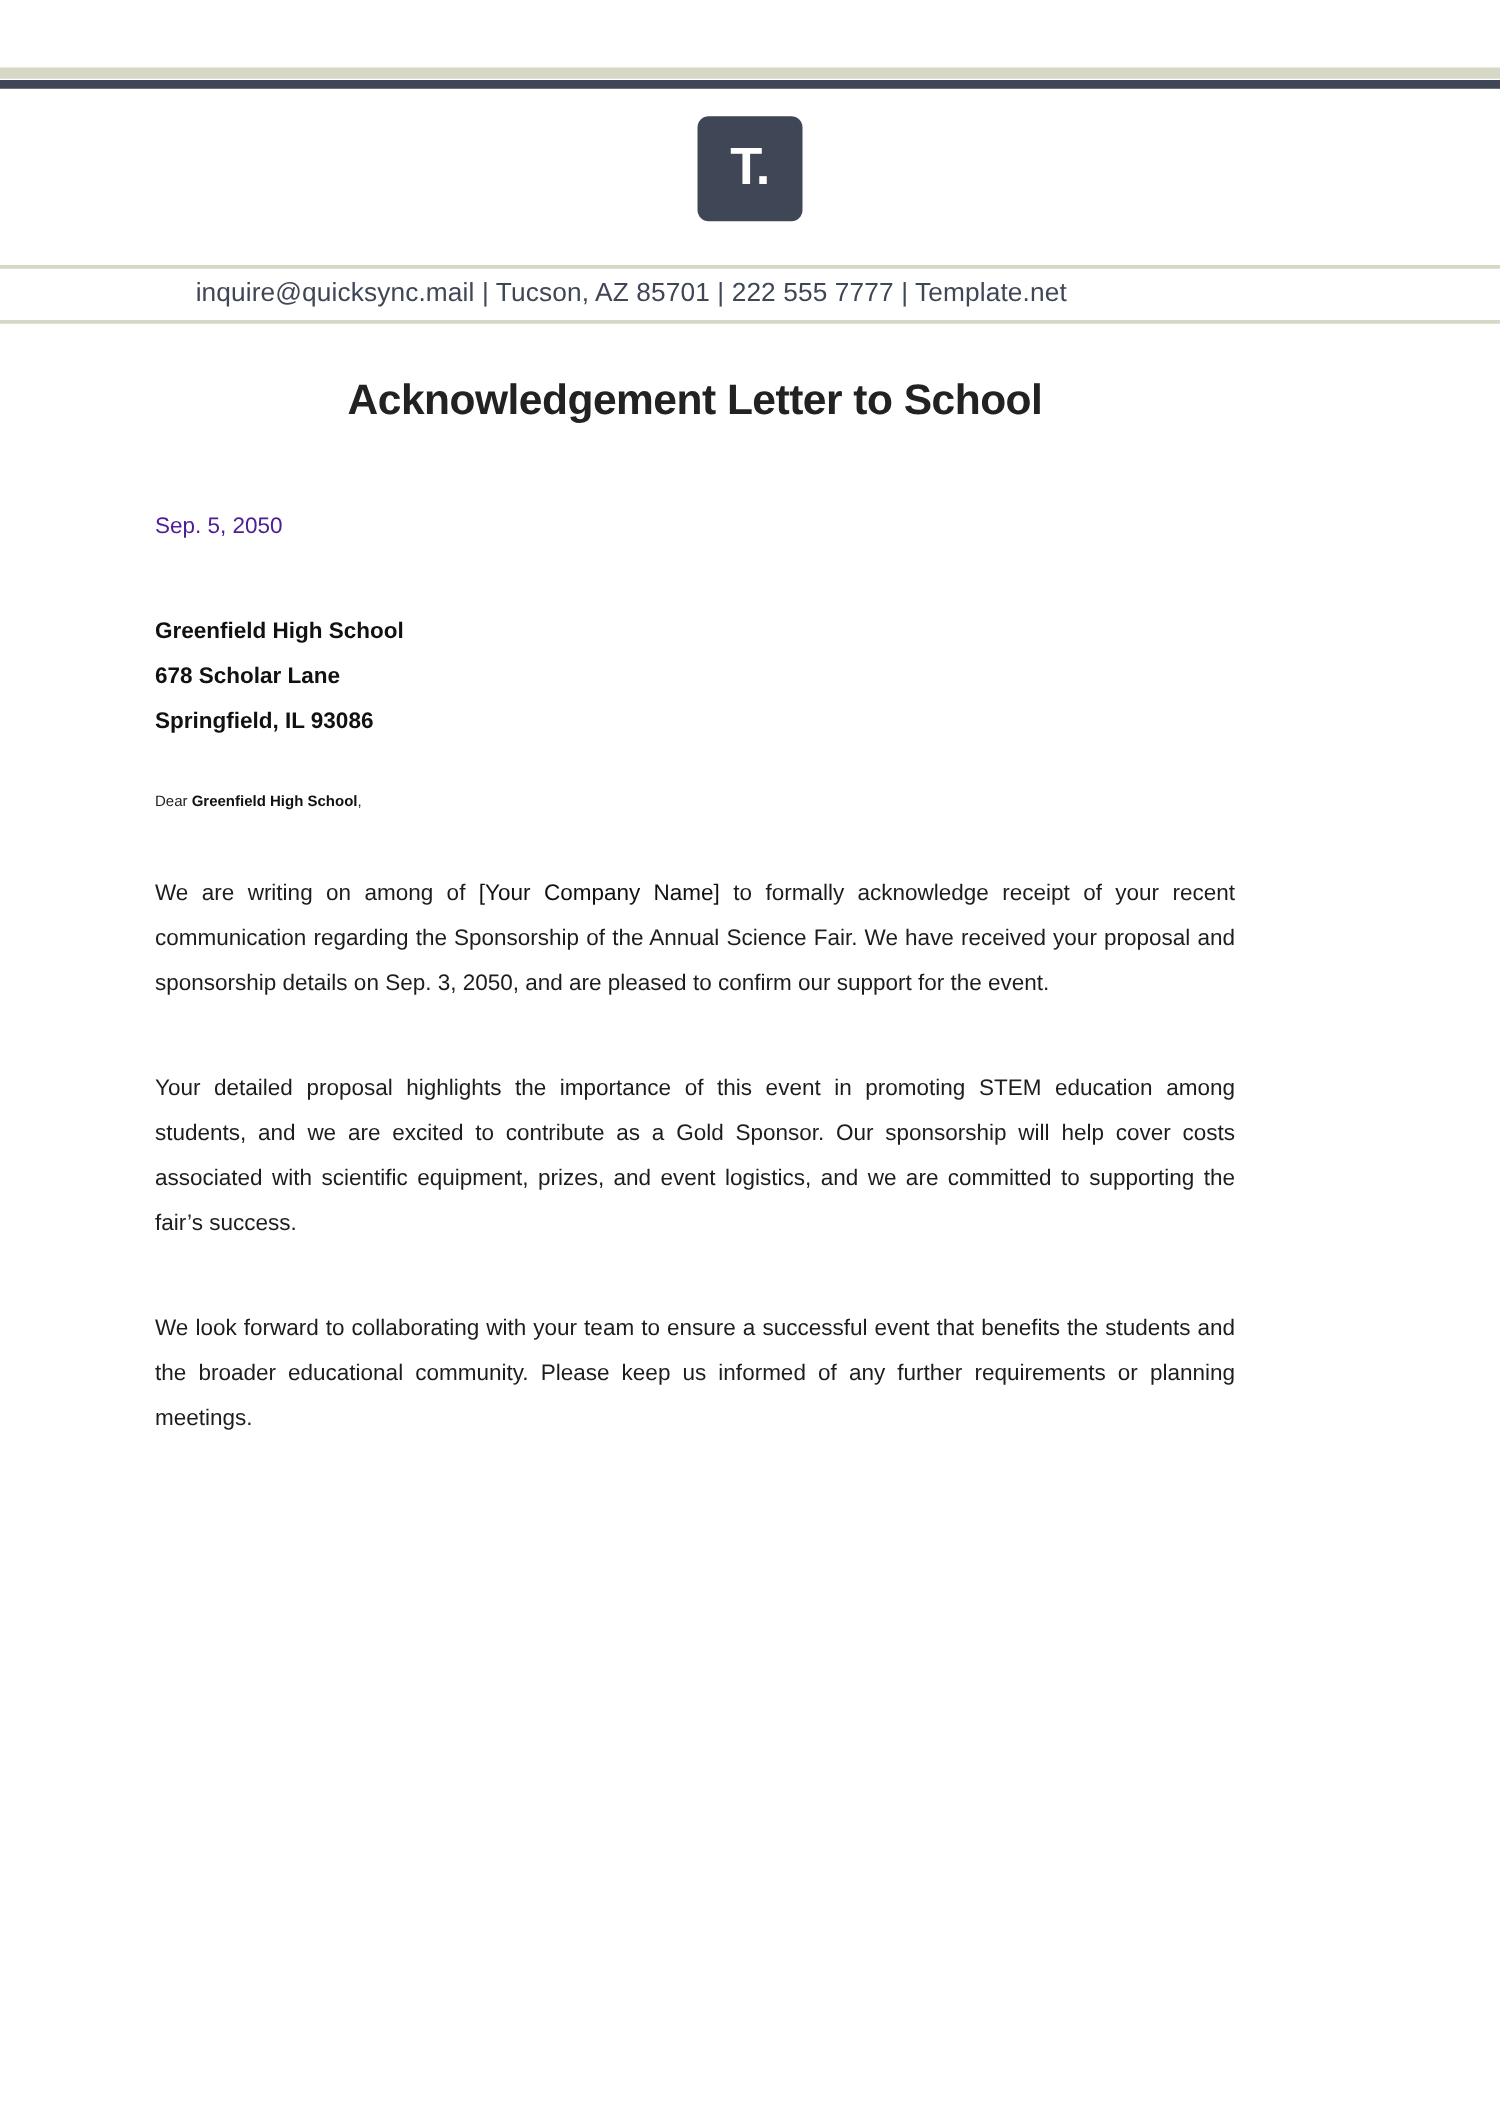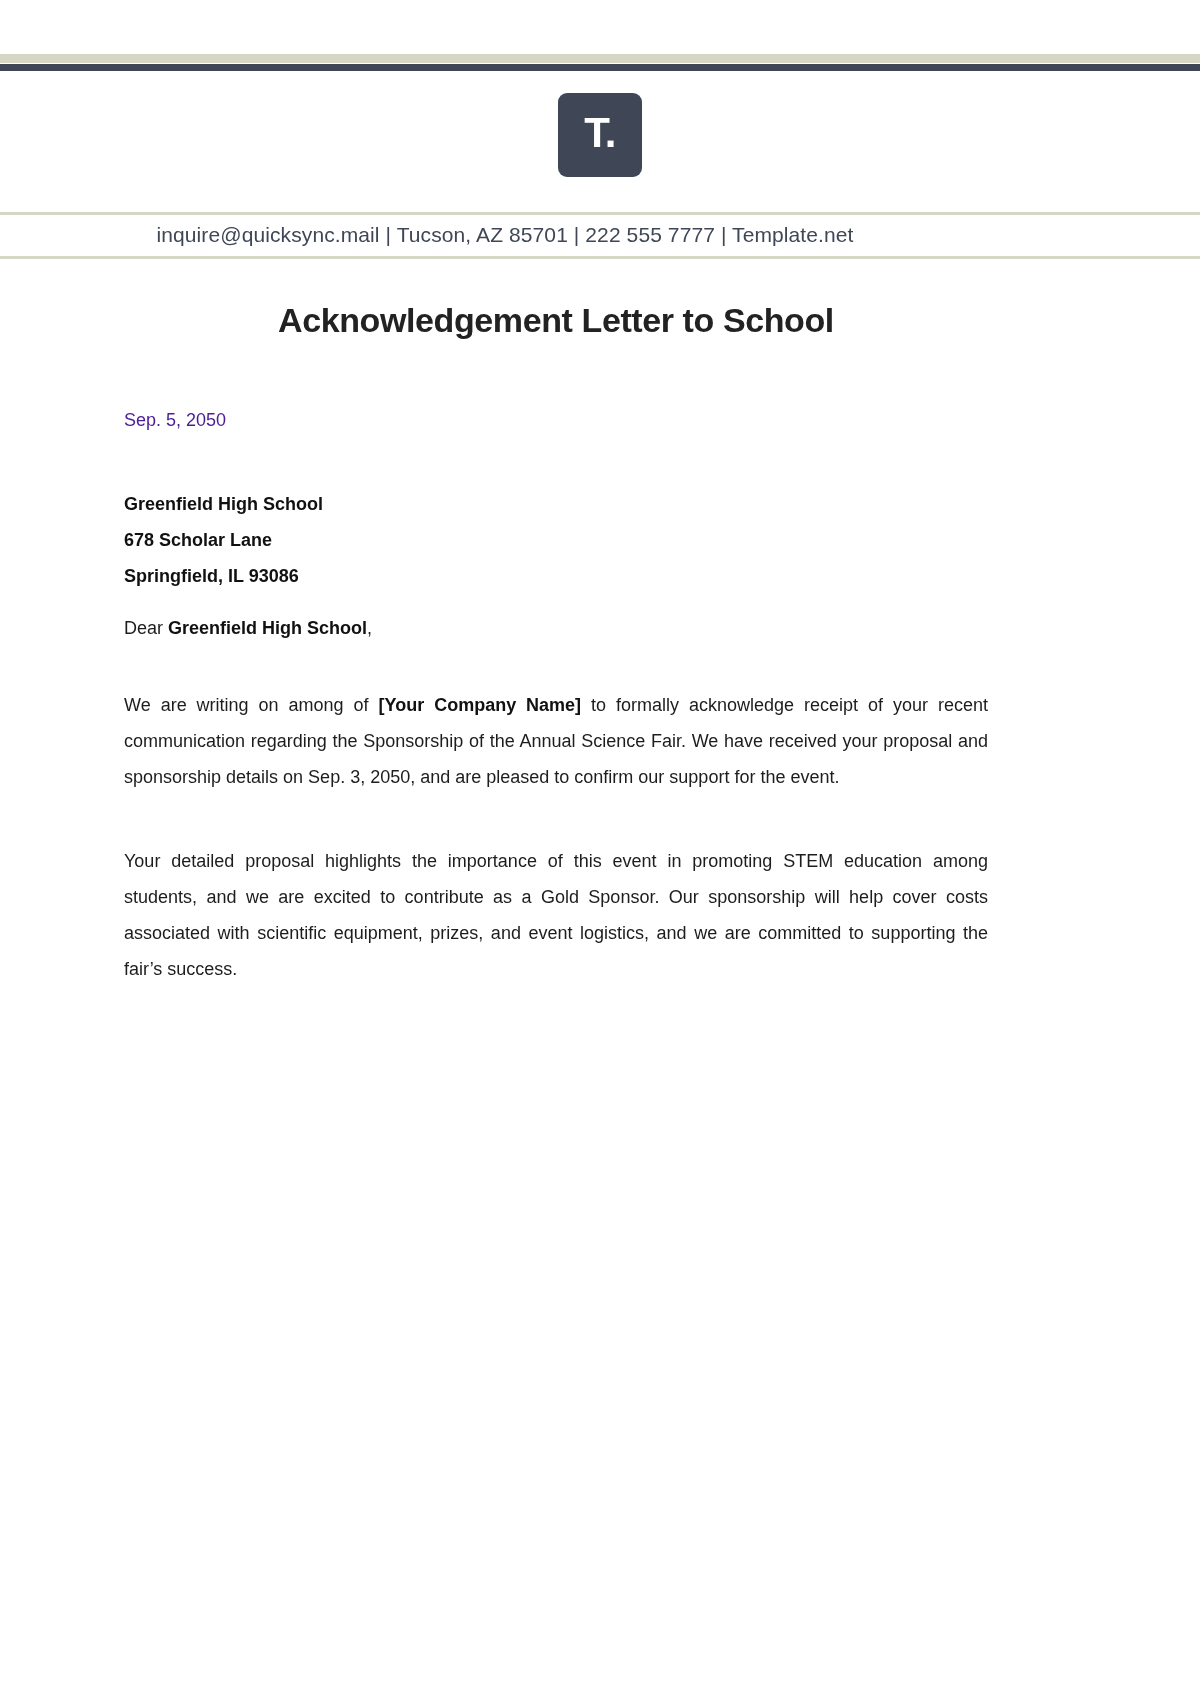--- a/index.html
+++ b/index.html
@@ -125,35 +125,35 @@
   .address-block {
     margin-top: 52px;
     font-size: 18px;
     font-weight: bold;
     color: #111111;
     line-height: 2.0;
   }
   .address-block div { white-space: nowrap; }
 
   .salutation {
-    margin-top: 24px;
-    font-size: 18px;
+    margin-top: 40px;
+    font-size: 12px;
     color: #1d1d1d;
   }
   .salutation b { font-weight: bold; color: #111111; }
 
   .para {
     margin-top: 48px;
     font-size: 18px;
     color: #1d1d1d;
     line-height: 2.0;
     text-align: justify;
     text-justify: inter-word;
   }
-  .para b { font-weight: bold; color: #111111; }
+  .para b { font-weight: normal; color: #111111; }
 </style>
 </head>
 <body>
 
 <div class="page">
 
   <div class="rule-olive-top"></div>
   <div class="rule-navy-top"></div>
 
   <div class="logo-wrap">
@@ -178,17 +178,18 @@
       <div>Springfield, IL 93086</div>
     </div>
 
     <div class="salutation">
       <span>Dear </span><b>Greenfield High School</b><span>,</span>
     </div>
 
     <div id="paragraphs">
         <div class="para"><span>We are writing on among of </span><b>[Your Company Name]</b><span> to formally acknowledge receipt of your recent communication regarding the Sponsorship of the Annual Science Fair. We have received your proposal and sponsorship details on Sep. 3, 2050, and are pleased to confirm our support for the event.</span></div>
         <div class="para"><span>Your detailed proposal highlights the importance of this event in promoting STEM education among students, and we are excited to contribute as a Gold Sponsor. Our sponsorship will help cover costs associated with scientific equipment, prizes, and event logistics, and we are committed to supporting the fair’s success.</span></div>
+        <div class="para"><span>We look forward to collaborating with your team to ensure a successful event that benefits the students and the broader educational community. Please keep us informed of any further requirements or planning meetings.</span></div>
       </div>
 
   </div>
 
 </div>
 
 </body></html>

